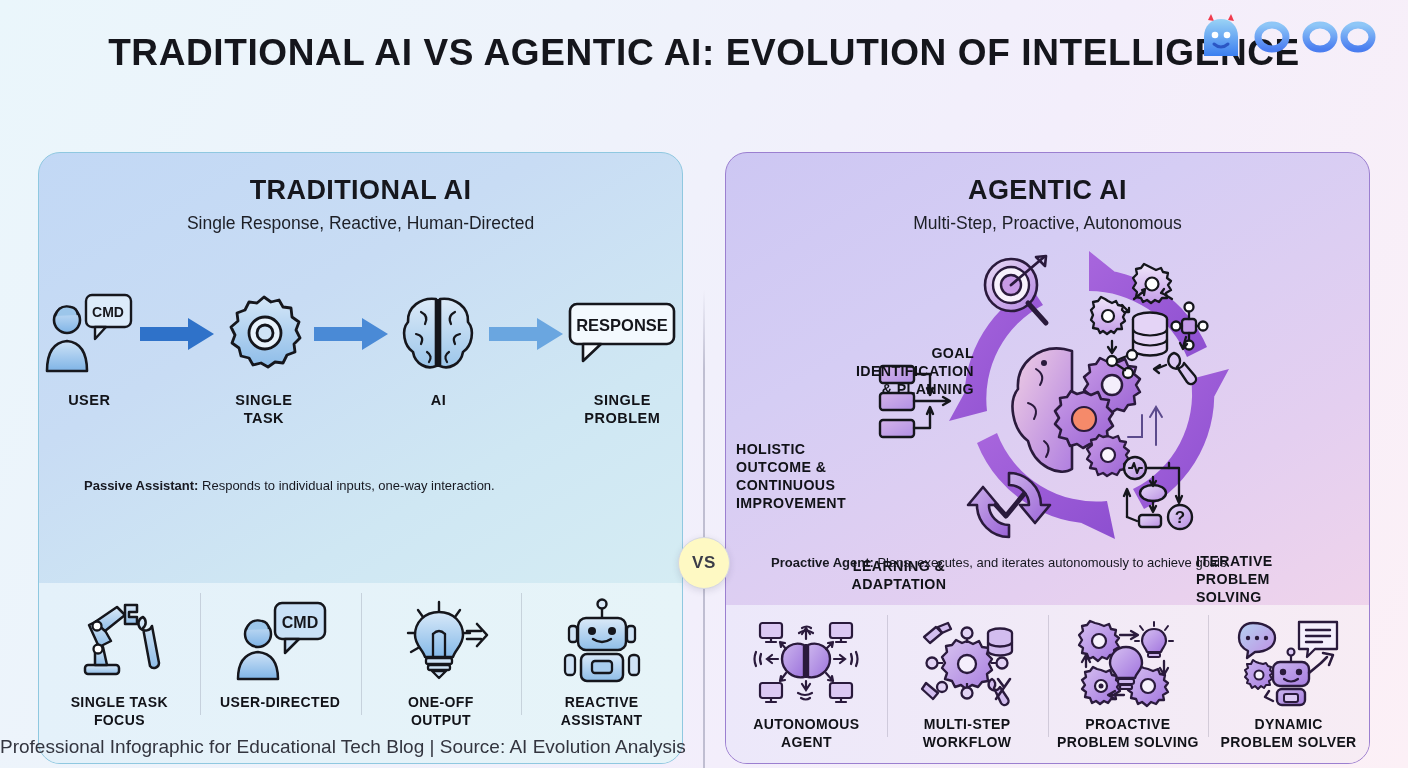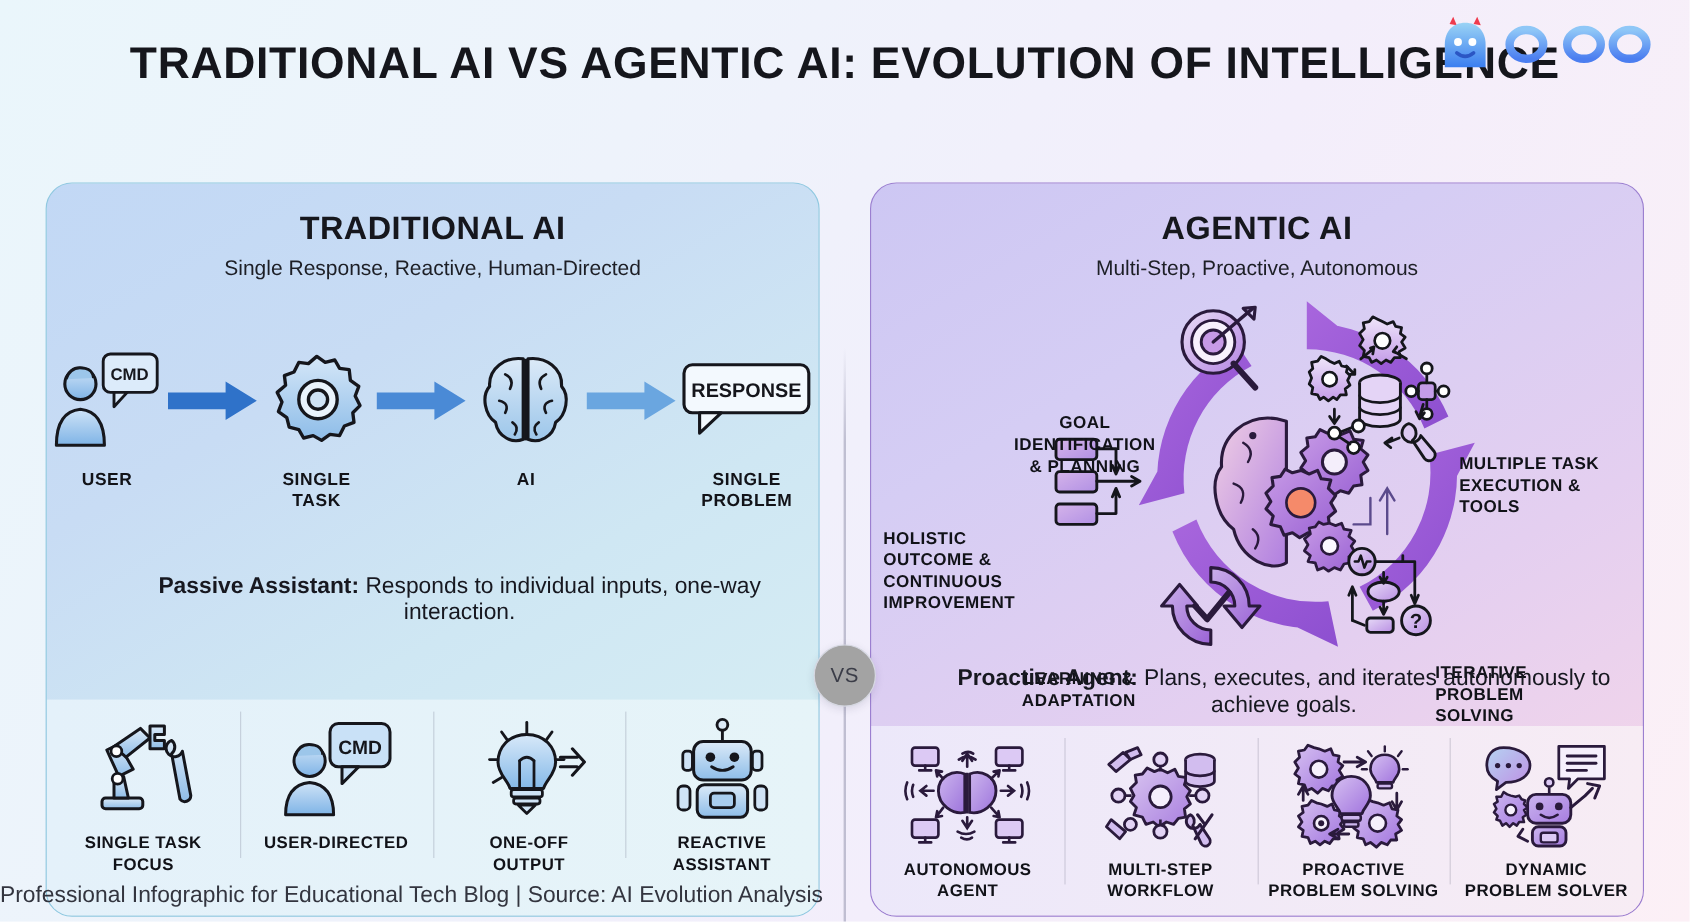--- a/index.html
+++ b/index.html
@@ -62,21 +62,21 @@
   .flow-node { width: 118px; text-align: center; }
   .flow-art  { height: 86px; display: flex; align-items: center; justify-content: center; }
   .flow-label {
     margin-top: 14px; font-size: 14.5px; font-weight: 700;
     letter-spacing: .5px; color: #121318; line-height: 1.26;
   }
   .flow-arrow { width: 82px; height: 86px; display: flex; align-items: center; justify-content: center; }
 
   .tagline {
     position: absolute; left: 0; right: 0; top: 325px;
-    text-align: center; font-size: 19px; color: #171820; padding-left: 45px;
+    font-size: 13px; color: #171820; padding-left: 45px;
   }
   .tagline b { font-weight: 700; }
 
   
   .strip {
     position: absolute; left: 0; right: 0; bottom: 0; height: 180px;
     display: flex; align-items: flex-start;
   }
   .strip-left  { background: linear-gradient(90deg,#e4f1fa 0%, #e6f4f8 100%); }
   .strip-right { background: linear-gradient(90deg,#ece8fa 0%, #f7ecf4 100%); }
@@ -95,33 +95,33 @@
 
   
   .divider {
     position: absolute; left: 703px; top: 138px;
     width: 2px; height: 560px;
     background: linear-gradient(180deg, rgba(150,150,175,0) 0%, rgba(150,150,175,.55) 14%, rgba(150,150,175,.55) 86%, rgba(150,150,175,0) 100%);
   }
   .vs-badge {
     position: absolute; left: 678px; top: 385px;
     width: 52px; height: 52px; border-radius: 50%;
-    background: #a3a3a3; border: 1.5px solid #d6d8e2;
+    background: #fef9c3; border: 1.5px solid #d6d8e2;
     box-shadow: 0 2px 7px rgba(40,40,70,.13);
     display: flex; align-items: center; justify-content: center;
-    font-size: 17px; font-weight: 400; color: #3b3d48; letter-spacing: .6px;
+    font-size: 17px; font-weight: 700; color: #3b3d48; letter-spacing: .6px;
   }
 
   
   .cycle { position: absolute; left: 0; right: 0; top: 92px; height: 330px; }
   .cyc-label {
     position: absolute; font-size: 14.2px; font-weight: 700;
     letter-spacing: .4px; color: #111218; line-height: 1.26;
   }
-  .cyc-goal   { left: 108px; top: 100px; width: 140px; text-align: center; }
+  .cyc-goal   { left: 108px; top: 100px; width: 140px; text-align: right; }
   .cyc-tools  { left: 490px; top: 134px; width: 150px; text-align: left; }
   .cyc-iter   { left: 470px; top: 308px; width: 140px; text-align: left; }
   .cyc-learn  { left: 98px; top: 313px; width: 150px; text-align: center; }
   .cyc-hol    { left: 10px; top: 196px; width: 150px; }
 
   .cyc-art { position: absolute; }
 
   
   .footer {
     position: absolute; left: 0; right: 0; bottom: 10px;
@@ -562,23 +562,20 @@
         <g fill="none" stroke="#15161c" stroke-width="2.4" stroke-linecap="round" stroke-linejoin="round">
           <path d="M36 11 L52 11 L52 30 M49 25 L52 32 L55 25"></path>
           <path d="M36 38 L70 38 M65 34 L72 38 L65 42"></path>
           <path d="M36 65 L52 65 L52 46 M49 51 L52 44 L55 51"></path>
         </g>
       </svg>
 
       <div class="cyc-label cyc-goal" style="white-space:pre-line">GOAL
 IDENTIFICATION
 &amp; PLANNING</div>
-      <div class="cyc-label cyc-tools" style="white-space:pre-line">MULTIPLE TASK
-EXECUTION &amp;
-TOOLS</div>
       <div class="cyc-label cyc-iter" style="white-space:pre-line">ITERATIVE
 PROBLEM
 SOLVING</div>
       <div class="cyc-label cyc-learn" style="white-space:pre-line">LEARNING &amp;
 ADAPTATION</div>
       <div class="cyc-label cyc-hol" style="white-space:pre-line">HOLISTIC
 OUTCOME &amp;
 CONTINUOUS
 IMPROVEMENT</div>
     </div>

